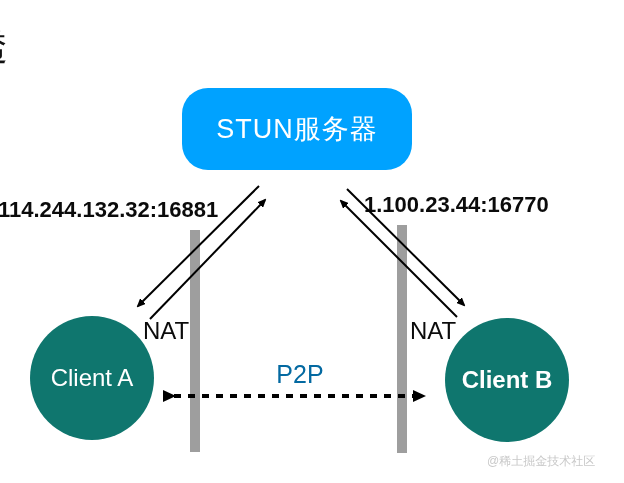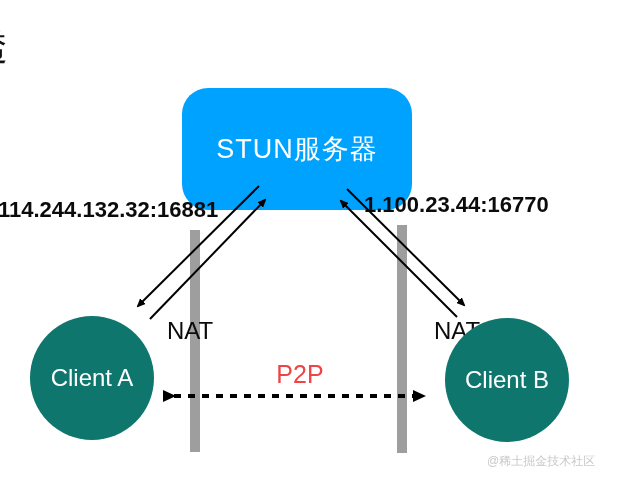--- a/index.html
+++ b/index.html
@@ -24,21 +24,21 @@
     font-size: 38px;
     color: #111111;
     line-height: 1;
   }
 
   
   .stun-box {
     left: 182px;
     top: 88px;
     width: 230px;
-    height: 122px;
+    height: 82px;
     background: #00a2ff;
     border-radius: 26px;
     display: flex;
     align-items: center;
     justify-content: center;
     color: #ffffff;
     font-size: 27px;
     letter-spacing: 1px;
   }
 
@@ -48,21 +48,21 @@
     height: 124px;
     background: #0f766e;
     border-radius: 50%;
     display: flex;
     align-items: center;
     justify-content: center;
     color: #ffffff;
     font-size: 24px;
   }
   .client-a { left: 30px;  top: 316px; }
-  .client-b { left: 445px; top: 318px; }
+  .client-b { left: 445px; top: 318px; font-weight: bold; }
 
   
   .nat-wall {
     width: 10px;
     background: #9e9e9e;
   }
   .nat-wall-left  { left: 190px; top: 230px; height: 222px; }
   .nat-wall-right { left: 397px; top: 225px; height: 228px; }
 
   
@@ -79,32 +79,31 @@
     left: 200px;
     top: 255px;
     font-size: 21px;
     color: #0b0b0b;
     white-space: nowrap;
   }
 
   .nat-label {
     font-size: 24px;
     color: #0b0b0b;
-    margin-left: 24px;
   }
   .nat-label-left  { left: 143px; top: 317px; }
   .nat-label-right { left: 410px; top: 317px; }
 
   .p2p-label {
     left: 262px;
     top: 360px;
     width: 76px;
     text-align: center;
     font-size: 25px;
-    color: #ef4444;
+    color: #0369a1;
   }
 
   .watermark {
     left: 487px;
     top: 453px;
     font-size: 12px;
     color: #c9c9c9;
     white-space: nowrap;
   }
 

